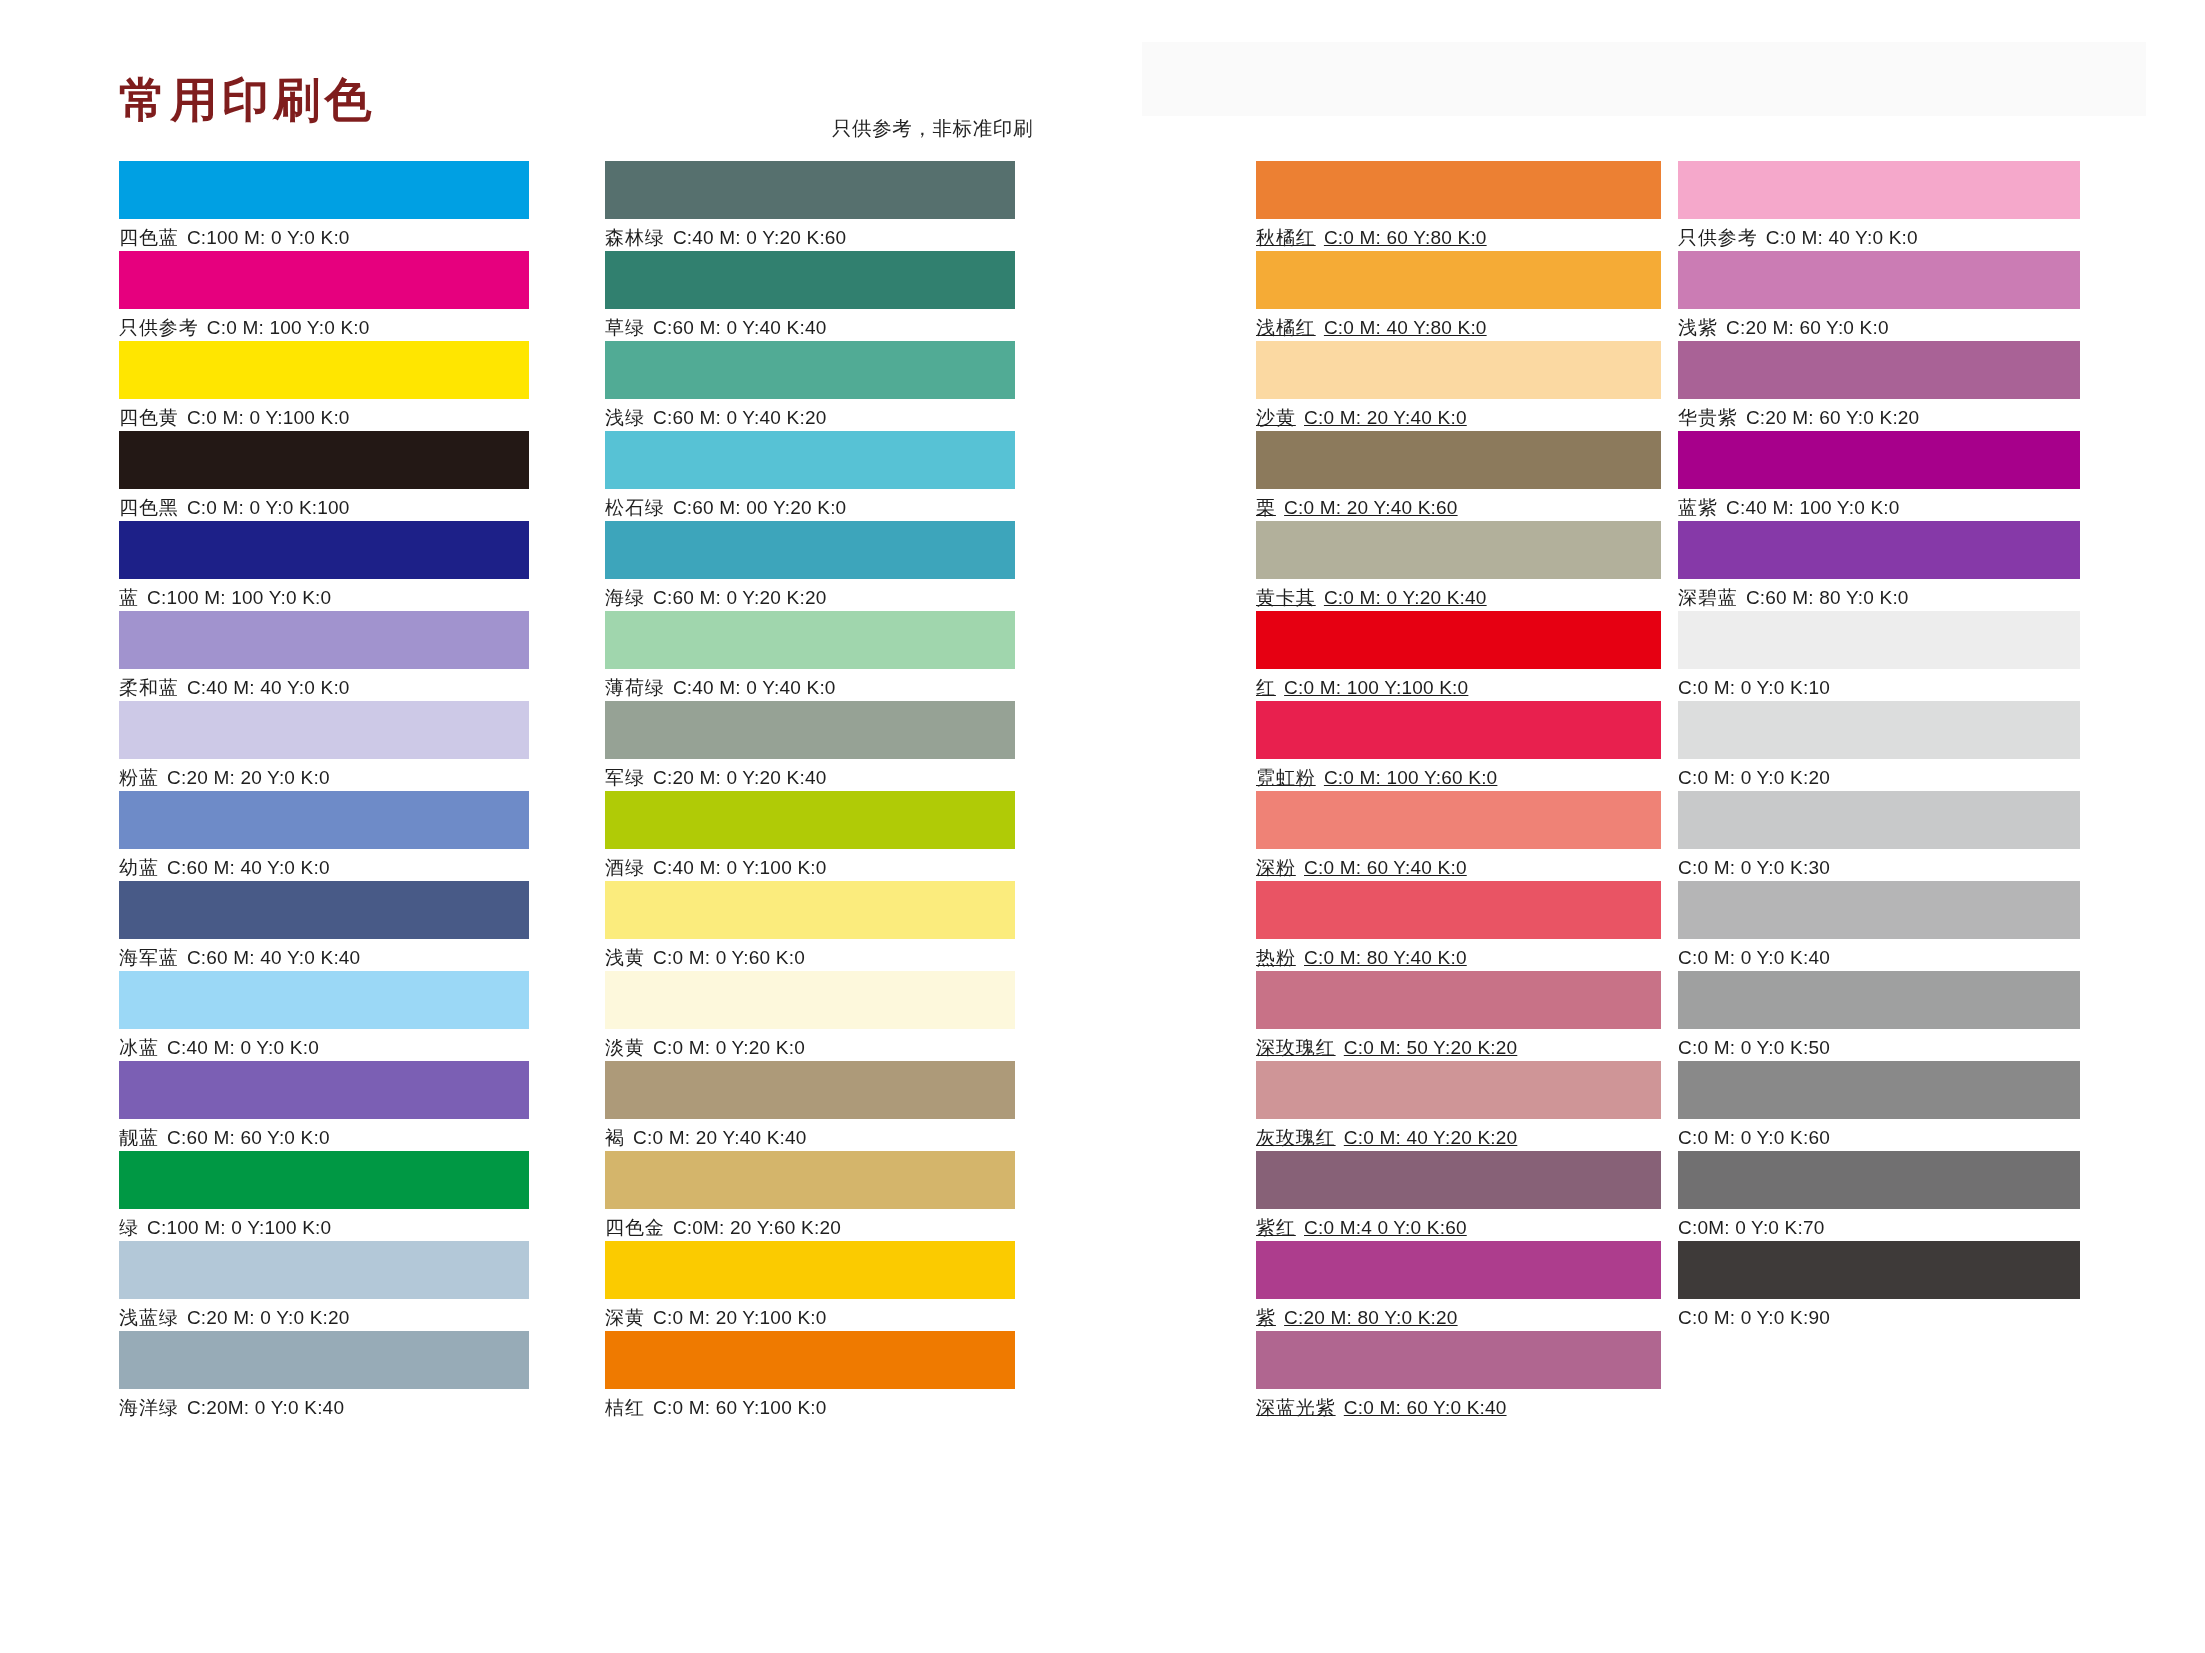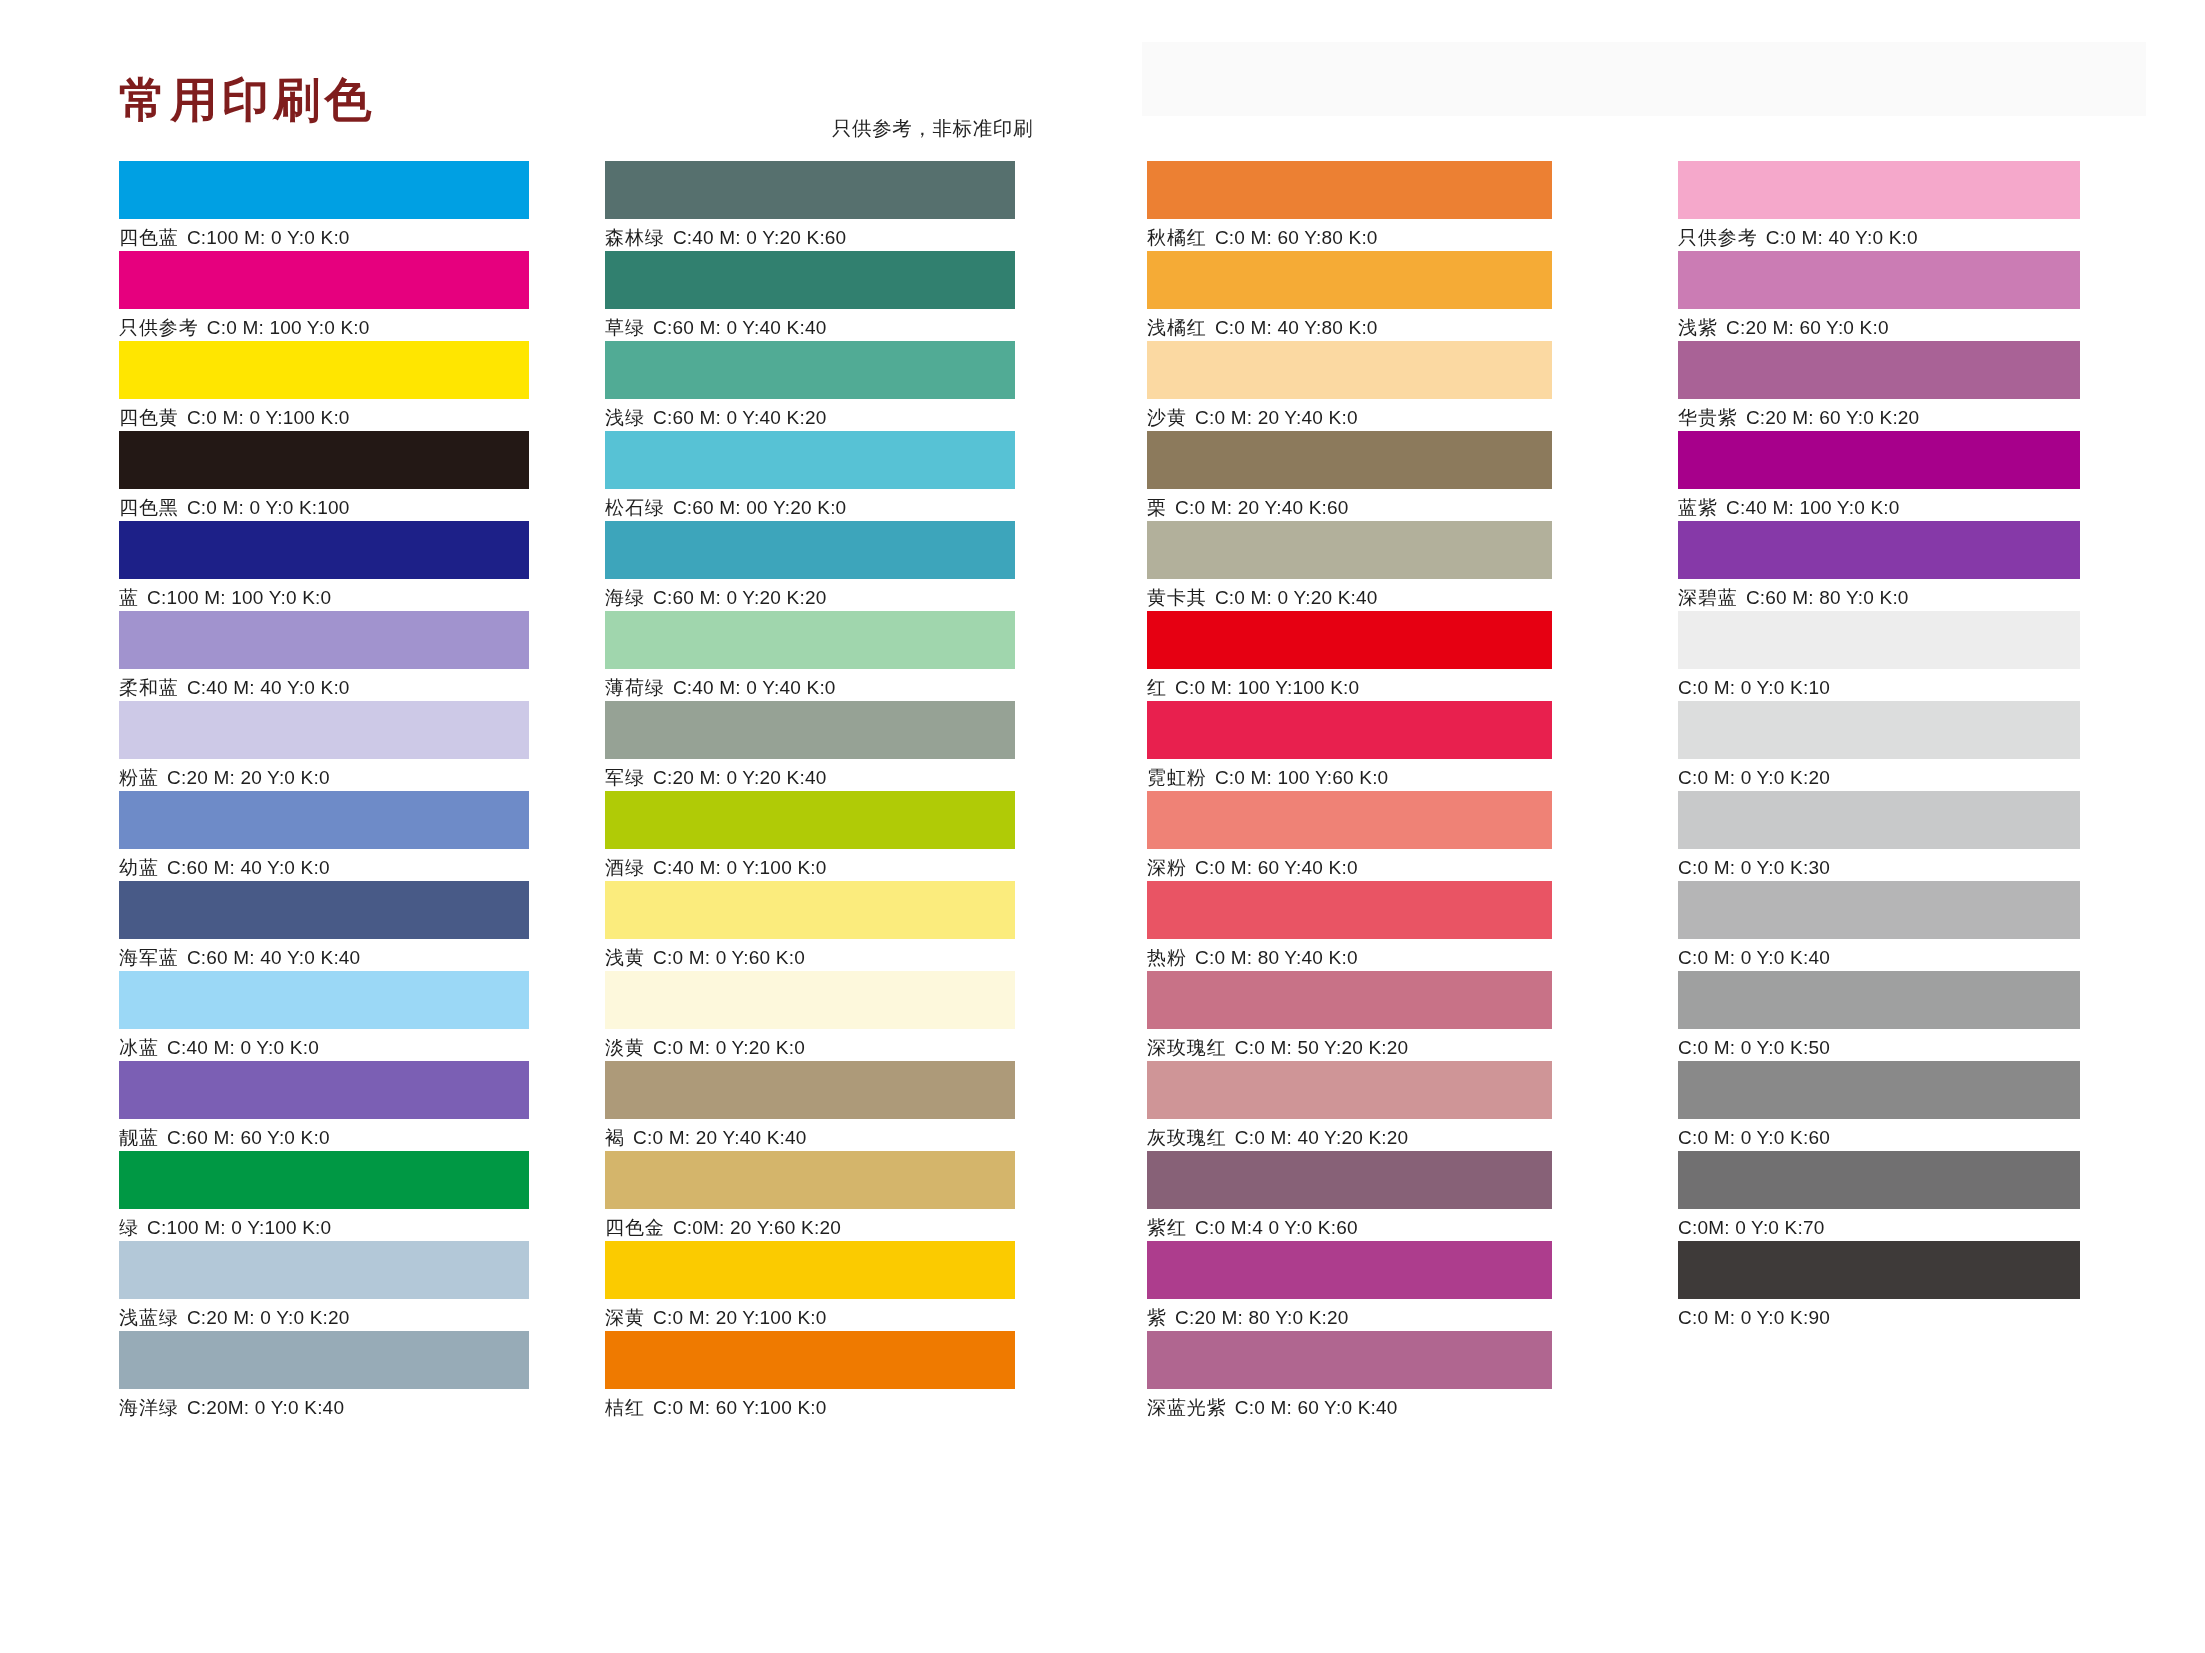--- a/index.html
+++ b/index.html
@@ -67,21 +67,21 @@
     width: 2205px;
     height: 1444px;
   }
   .swatch-column {
     position: absolute;
     top: 0;
     width: 416px;
   }
   .col-0 { left: 119px; }
   .col-1 { left: 605px; }
-  .col-2 { left: 1147px; }
+  .col-2 { left: 1256px; text-decoration: underline; }
   .col-3 { left: 1678px; }
 
   .swatch-row {
     position: relative;
     height: 90px;
     box-sizing: border-box;
   }
   .swatch-chip {
     width: 410px;
     height: 58px;

